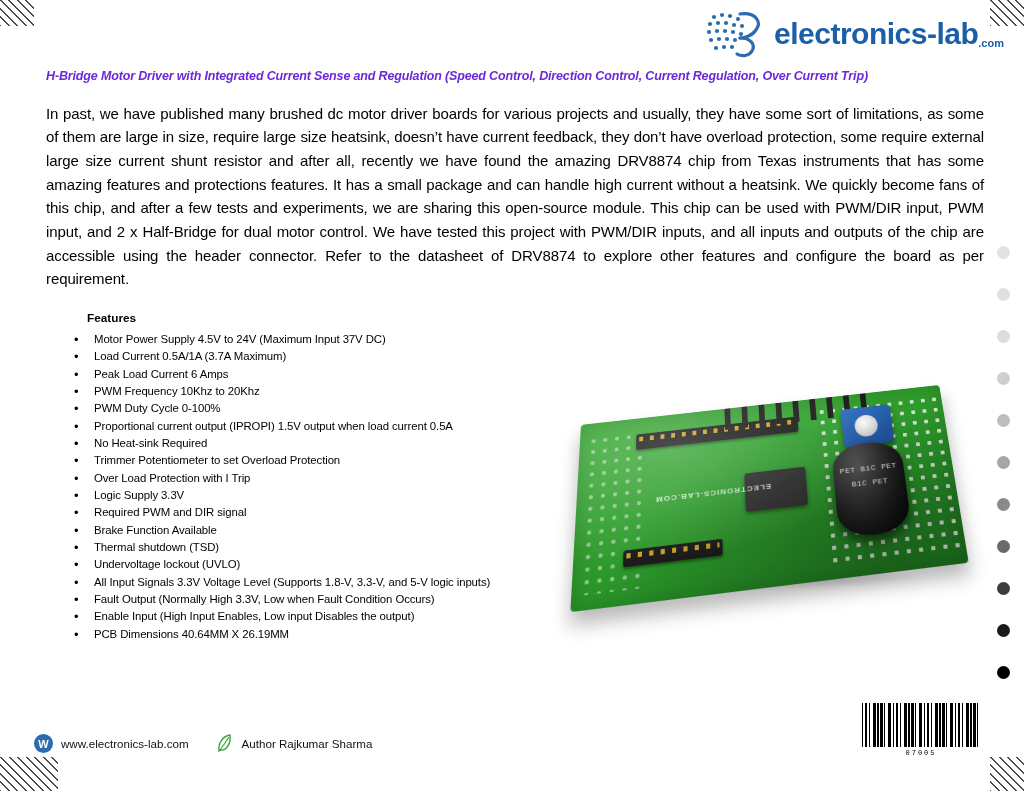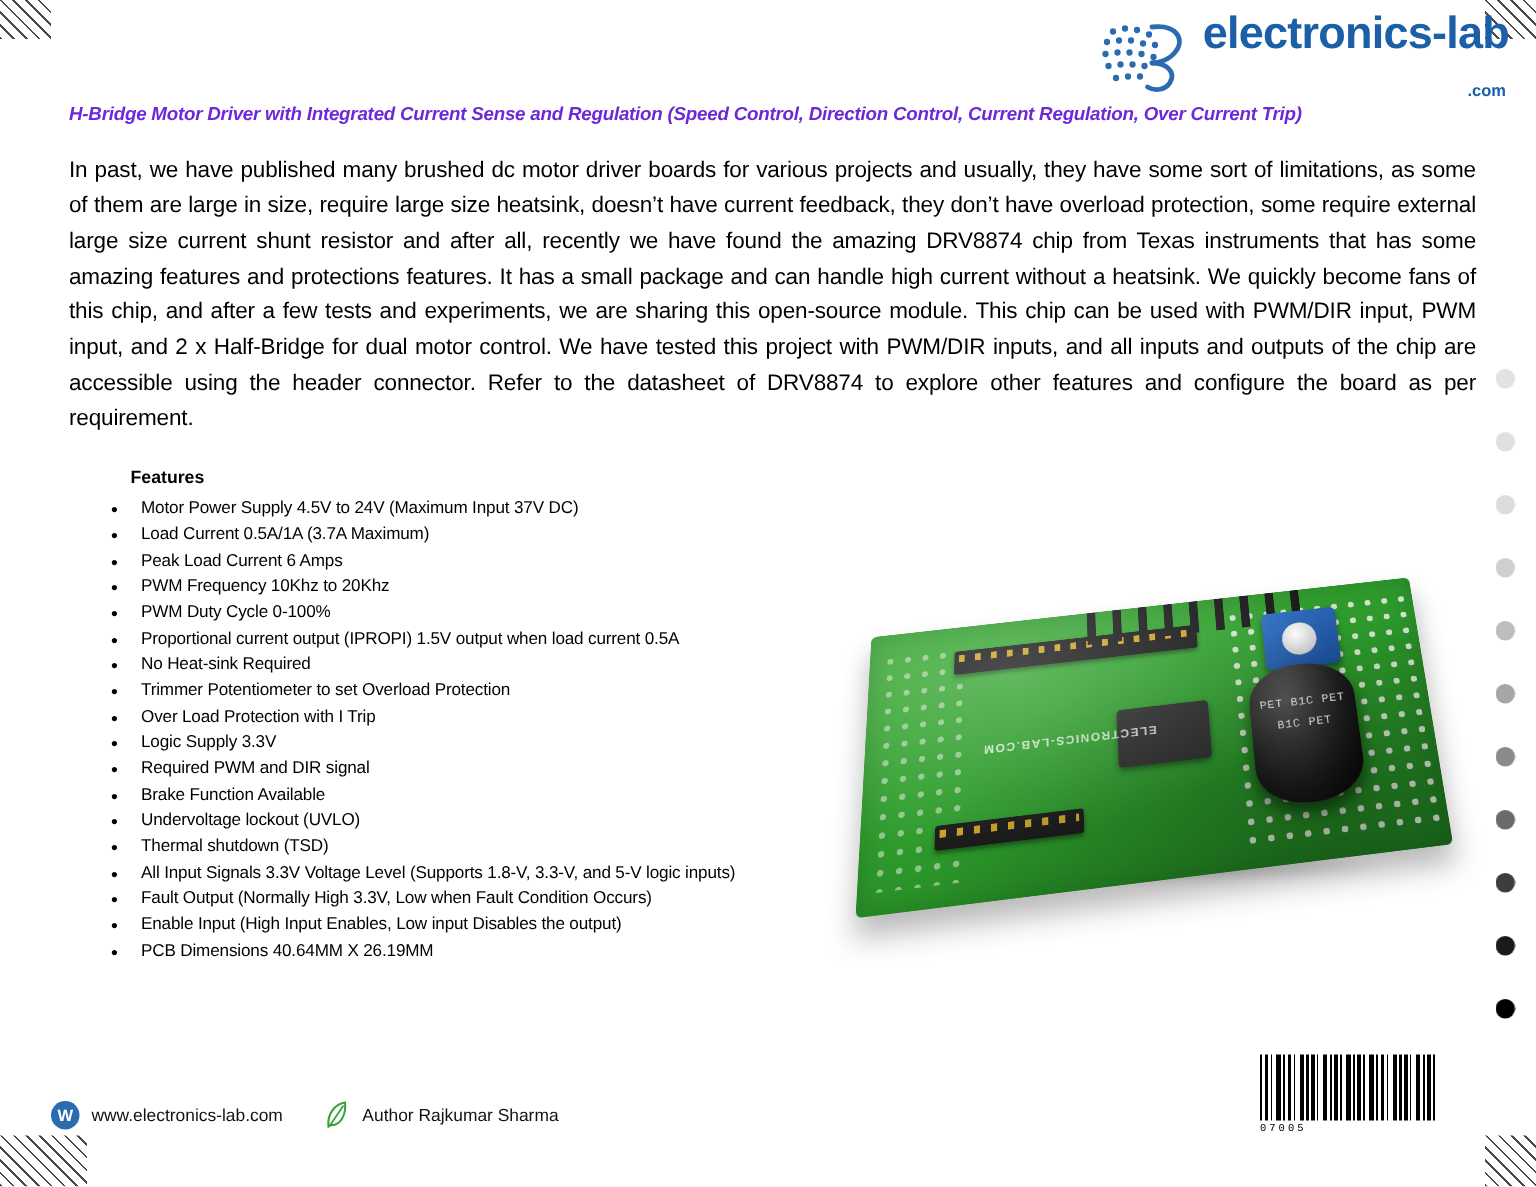--- a/index.html
+++ b/index.html
@@ -46,21 +46,21 @@
     align-items: center;
     gap: 8px;
   }
   .logo-mark {
     width: 66px;
     height: 52px;
     position: relative;
   }
   .logo-text {
     display: flex;
-    flex-direction: column;
+    flex-direction: row;
     align-items: flex-end;
     line-height: 1;
   }
   .logo-name {
     font-size: 30px;
     font-weight: 700;
     color: #1a5fa8;
     letter-spacing: -0.5px;
   }
   .logo-com {
@@ -316,24 +316,24 @@
     justify-content: center;
   }
   .ic-leaf {
     width: 19px; height: 19px;
     display: flex; align-items: center; justify-content: center;
   }
 
   
   .barcode {
     position: absolute;
-    right: 66px;
+    right: 44px;
     bottom: 34px;
     width: 118px;
-    text-align: left;
+    text-align: center;
   }
   .bc-bars {
     height: 44px;
     background-image: repeating-linear-gradient(
       90deg,
       #000 0 1.5px, #fff 1.5px 3px,
       #000 3px 5.5px, #fff 5.5px 7px,
       #000 7px 8px, #fff 8px 11px,
       #000 11px 14px, #fff 14px 15.5px
     );
@@ -402,22 +402,22 @@
       <li>Peak Load Current 6 Amps</li>
       <li>PWM Frequency 10Khz to 20Khz</li>
       <li>PWM Duty Cycle 0-100%</li>
       <li>Proportional current output (IPROPI) 1.5V output when load current 0.5A</li>
       <li>No Heat-sink Required</li>
       <li>Trimmer Potentiometer to set Overload Protection</li>
       <li>Over Load Protection with I Trip</li>
       <li>Logic Supply 3.3V</li>
       <li>Required PWM and DIR signal</li>
       <li>Brake Function Available</li>
+      <li>Thermal shutdown (TSD)</li>
       <li>Undervoltage lockout (UVLO)</li>
-      <li>Thermal shutdown (TSD)</li>
       <li>All Input Signals 3.3V Voltage Level (Supports 1.8-V, 3.3-V, and 5-V logic inputs)</li>
       <li>Fault Output (Normally High 3.3V, Low when Fault Condition Occurs)</li>
       <li>Enable Input (High Input Enables, Low input Disables the output)</li>
       <li>PCB Dimensions 40.64MM X 26.19MM</li>
     </ul>
   </div>
 
   <div class="photo">
     <div class="pcb-shadow"></div>
     <div class="pcb">

